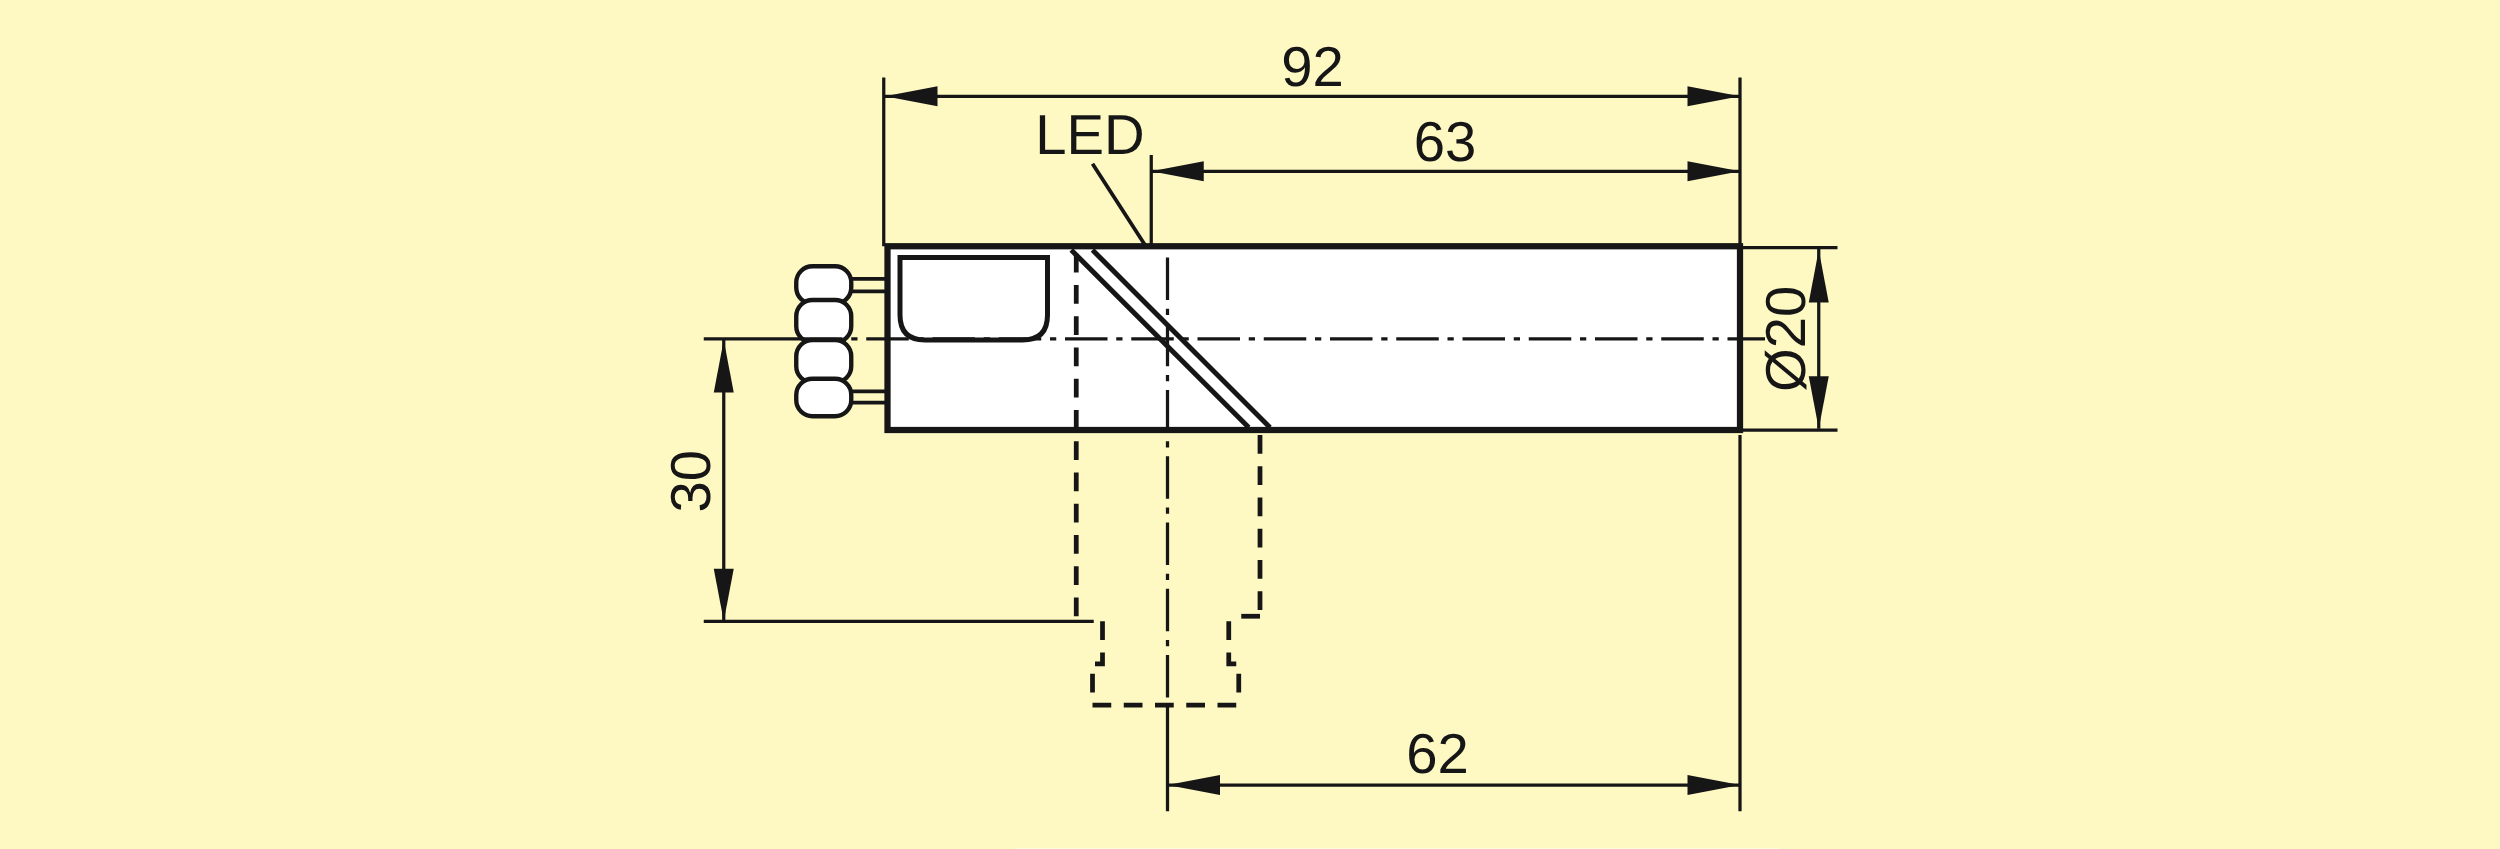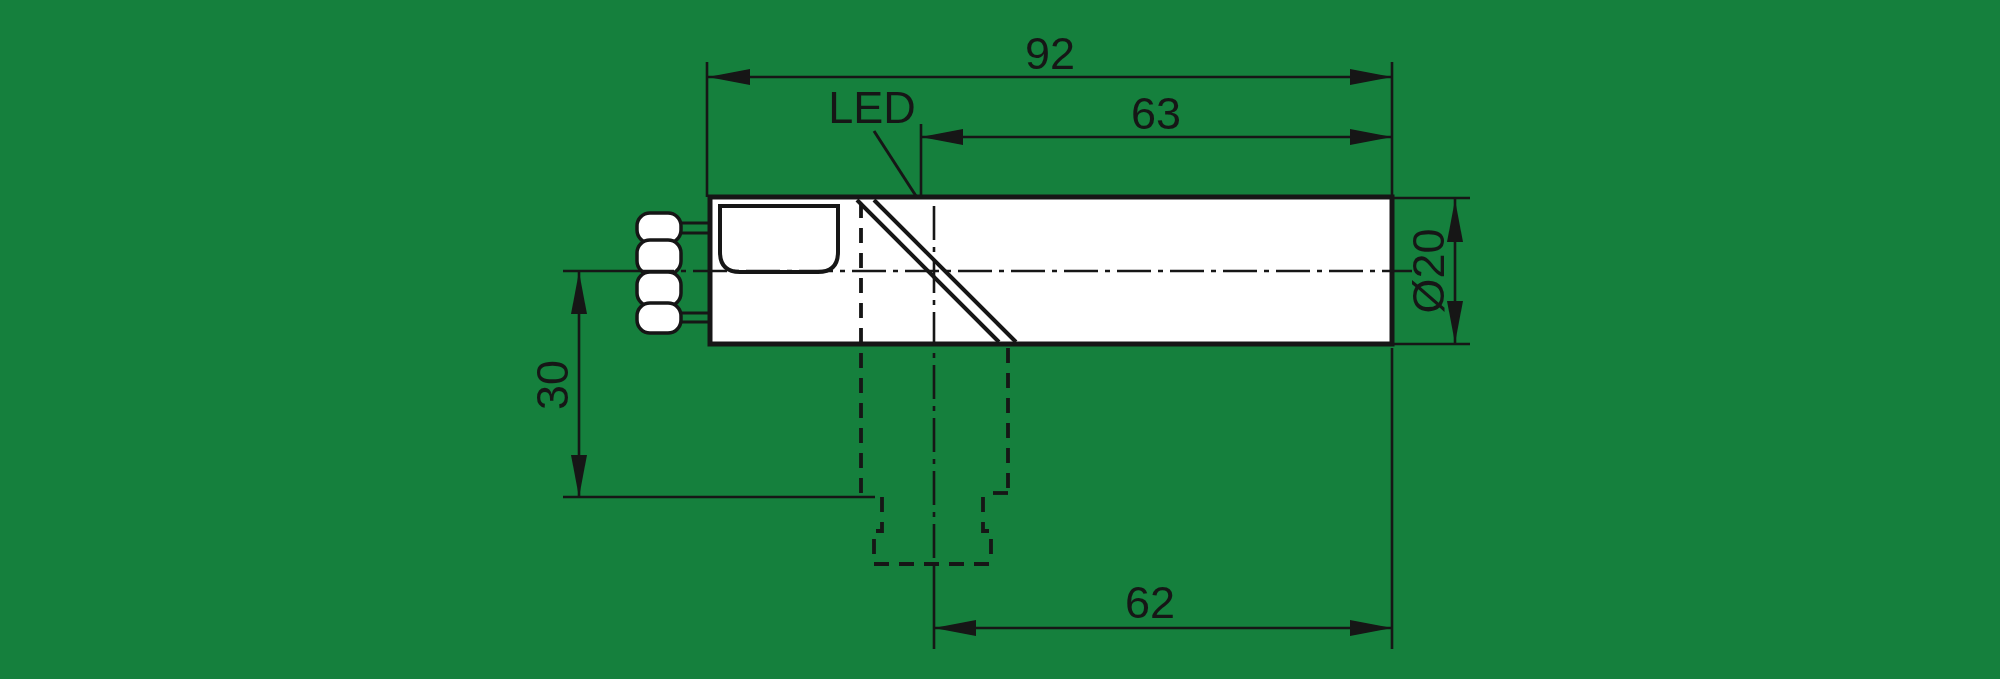--- a/index.html
+++ b/index.html
@@ -4,21 +4,21 @@
 <style>
   html, body {
     margin: 0;
     padding: 0;
     background: #ffffff;
   }
   .canvas {
     position: relative;
     width: 2000px;
     height: 679px;
-    background: #15803d;
+    background: #fef9c3;
     overflow: hidden;
     font-family: "Liberation Sans", sans-serif;
   }
   svg { display: block; }
   svg text {
     font-family: "Liberation Sans", sans-serif;
     font-size: 45px;
     fill: #161616;
   }
   .outline   { stroke: #161616; fill: none; }

